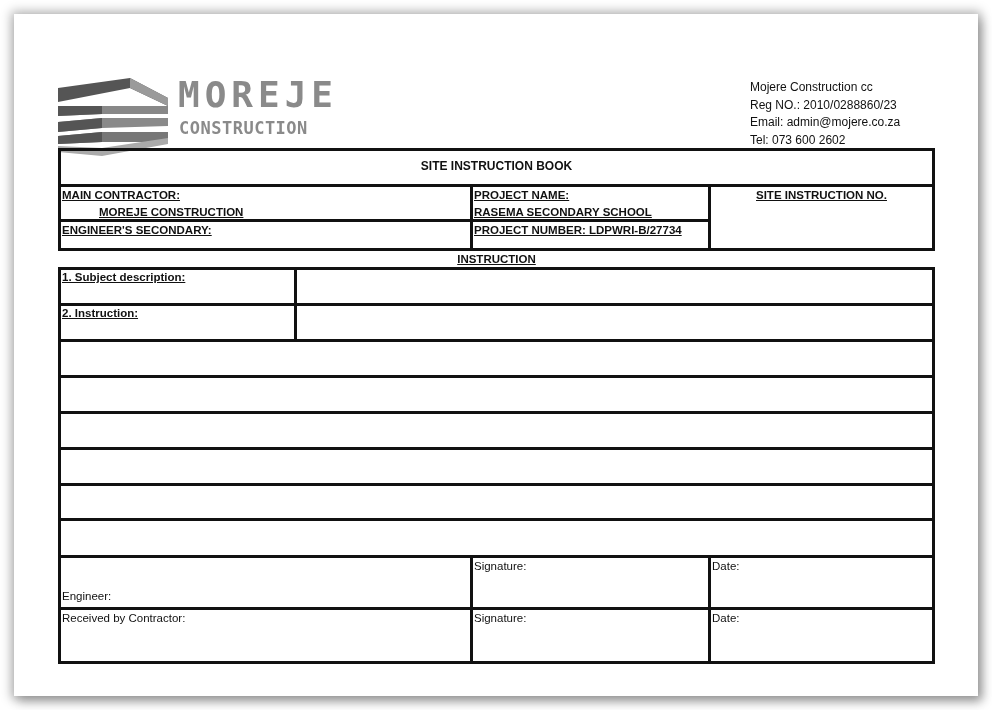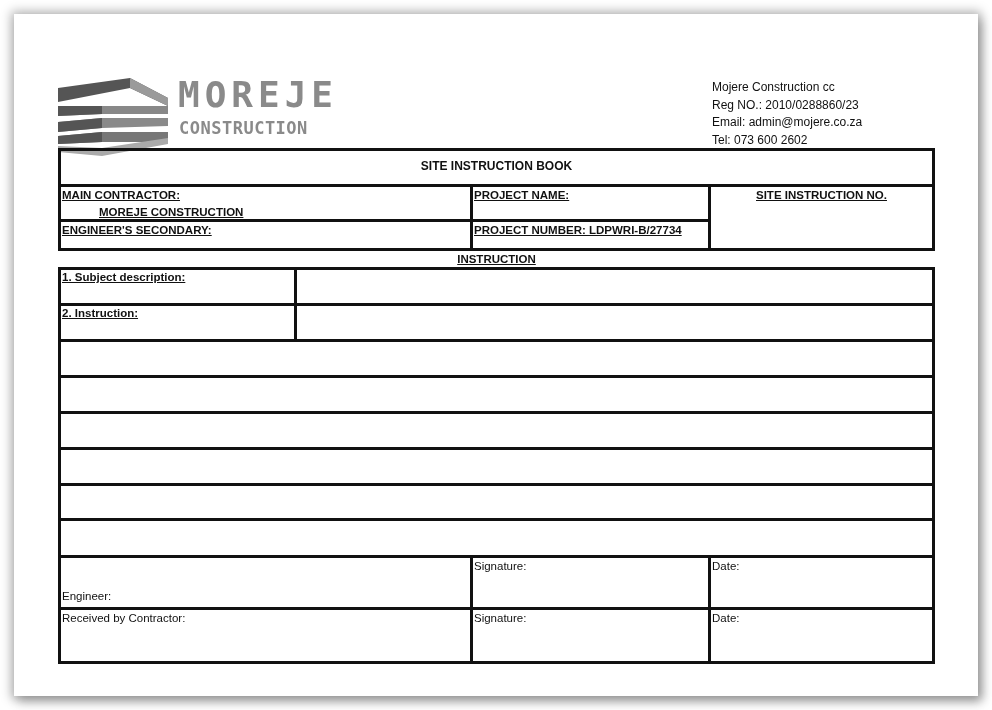--- a/index.html
+++ b/index.html
@@ -15,21 +15,21 @@
   .logo-icon { position: absolute; left: 58px; top: 76px; width: 110px; height: 80px; }
   .logo-word {
     position: absolute; left: 178px; top: 75px; font-family: "DejaVu Sans Mono", monospace;
     font-weight: bold; color: #8a8a8a; font-size: 36px; letter-spacing: 5px; line-height: 40px;
   }
   .logo-sub {
     position: absolute; left: 179px; top: 118px; font-family: "DejaVu Sans Mono", monospace;
     font-weight: bold; color: #8a8a8a; font-size: 17px; letter-spacing: 0.5px; line-height: 20px;
   }
   .contact { position: absolute; left: 712px; top: 79px; font-size: 12px; line-height: 17.6px; color: #111; }
-  .contact div { white-space: nowrap; }
+  .contact div { white-space: nowrap; margin-left: 38px; }
   .box { position: absolute; border: 3px solid #111; box-sizing: border-box; }
   .hl { position: absolute; height: 3px; background: #111; }
   .vl { position: absolute; width: 3px; background: #111; }
   .lbl { position: absolute; font-size: 11.5px; font-weight: bold; line-height: 17px; white-space: nowrap; text-decoration: underline; }
   .lbln { position: absolute; font-size: 11.5px; line-height: 14px; white-space: nowrap; }
   .title { position: absolute; font-size: 12px; font-weight: bold; text-align: center; }
   .cell { position: absolute; }
 </style>
 </head>
 <body>
@@ -66,20 +66,21 @@
 
 <div class="cell" style="left:61px;top:187px;width:409px;height:32px;">
   <div class="lbl" style="left:1px;top:0px;">MAIN CONTRACTOR:</div>
   <div class="lbl" style="left:1px;top:17px;padding-left:37px;">MOREJE CONSTRUCTION</div>
 </div>
 <div class="cell" style="left:61px;top:222px;width:409px;height:27px;">
   <div class="lbl" style="left:1px;top:0px;">ENGINEER'S SECONDARY:</div>
 </div>
 <div class="cell" style="left:473px;top:187px;width:235px;height:32px;text-align:center;">
   <div class="lbl" style="left:1px;top:0px;">PROJECT NAME:</div>
+  <div class="lbl" style="left:1px;top:17px;">RASEMA SECONDARY SCHOOL</div>
 </div>
 <div class="cell" style="left:473px;top:222px;width:235px;height:27px;">
   <div class="lbl" style="left:1px;top:0px;">PROJECT NUMBER: LDPWRI-B/27734</div>
 </div>
 <div class="cell" style="left:711px;top:187px;width:221px;height:62px;">
   <div class="lbl" style="left:0;top:0px;width:221px;text-align:center;">SITE INSTRUCTION NO.</div>
 </div>
 
 <div class="lbl" style="left:58px;top:251px;width:877px;text-align:center;font-size:11.5px;">INSTRUCTION</div>
 

